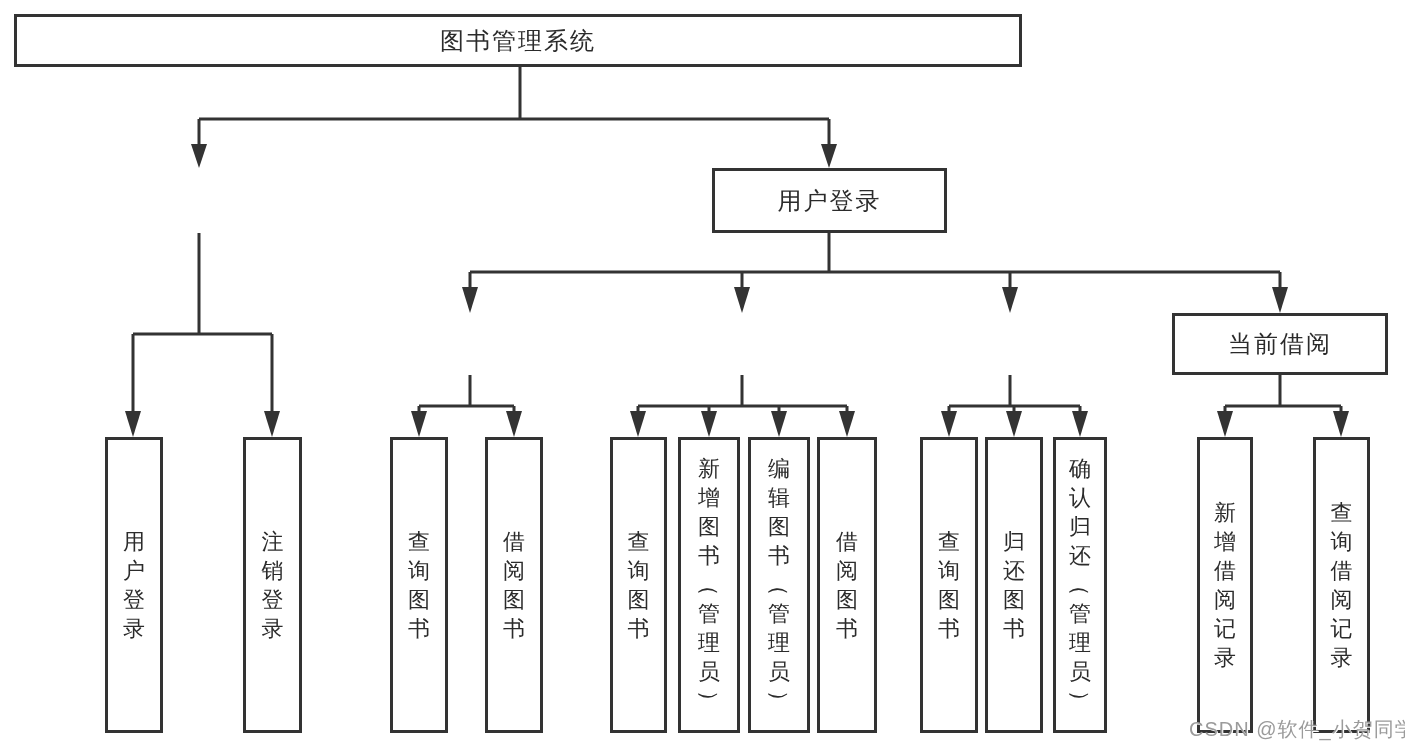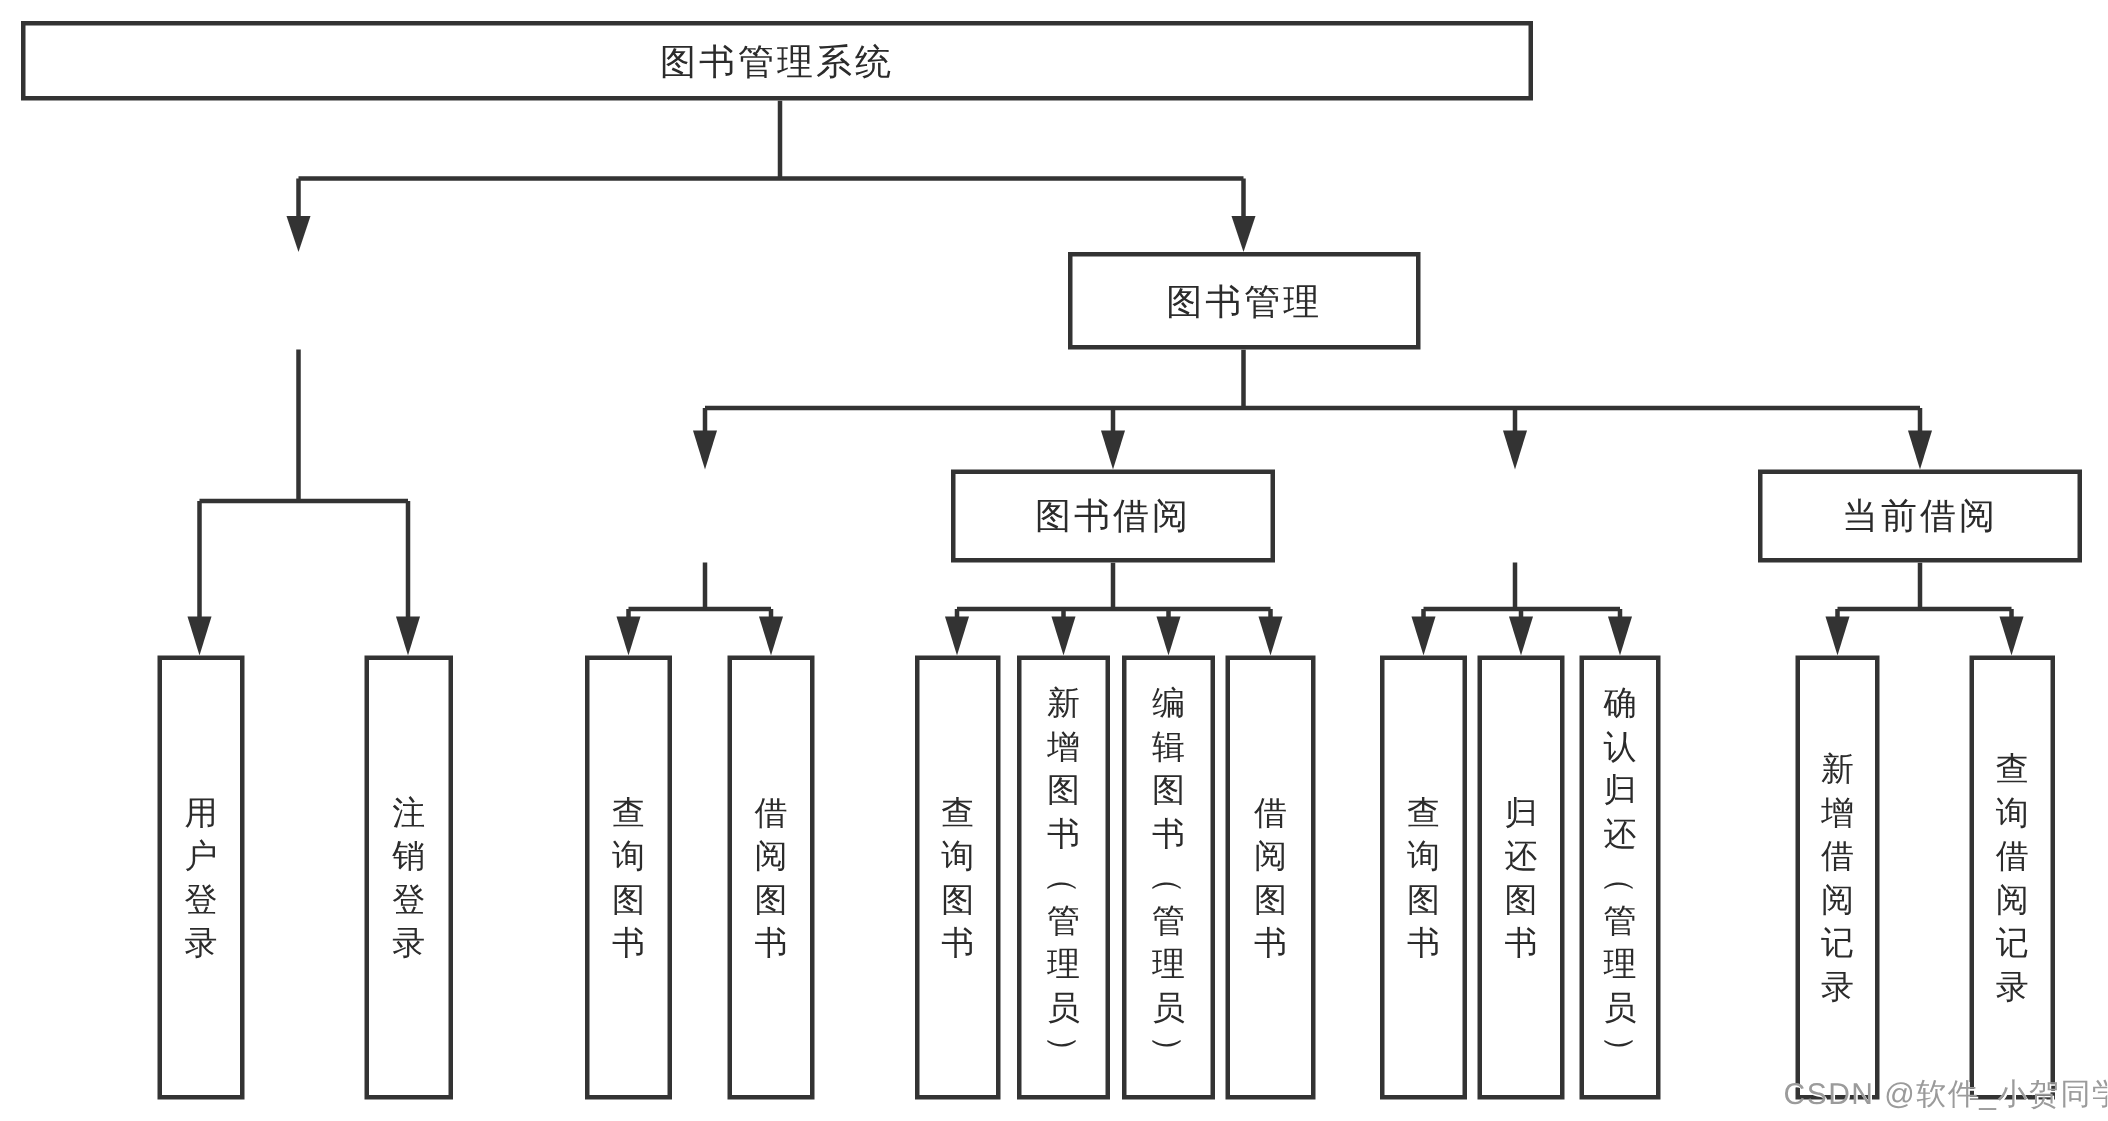--- a/index.html
+++ b/index.html
@@ -99,23 +99,22 @@
     </g>
     <g stroke="#333333" stroke-width="3" fill="#333333">
       <path d="M1280 375 V406 M1225 406 H1341 M1225 406 V414 M1341 406 V414" fill="none"></path>
       <polygon points="1217,411 1233,411 1225,437" stroke="none"></polygon>
       <polygon points="1333,411 1349,411 1341,437" stroke="none"></polygon>
     </g>
   </svg>
 
   <div class="node" style="left:14px;top:14px;width:1008px;height:53px">图书管理系统</div>
 
-  <div class="node" style="left:712px;top:168px;width:235px;height:65px">图书管理</div>
-
-  <div class="node" style="left:634px;top:313px;width:216px;height:62px">图书借阅</div>
+  <div class="node" style="left:712px;top:168px;width:235px;height:65px">用户登录</div>
+
   <div class="node" style="left:1172px;top:313px;width:216px;height:62px">当前借阅</div>
 
   <div class="node leaf" style="left:105px;width:58px">
       <span>用</span>
       <span>户</span>
       <span>登</span>
       <span>录</span>
     </div>
   <div class="node leaf" style="left:243px;width:59px">
       <span>注</span>

